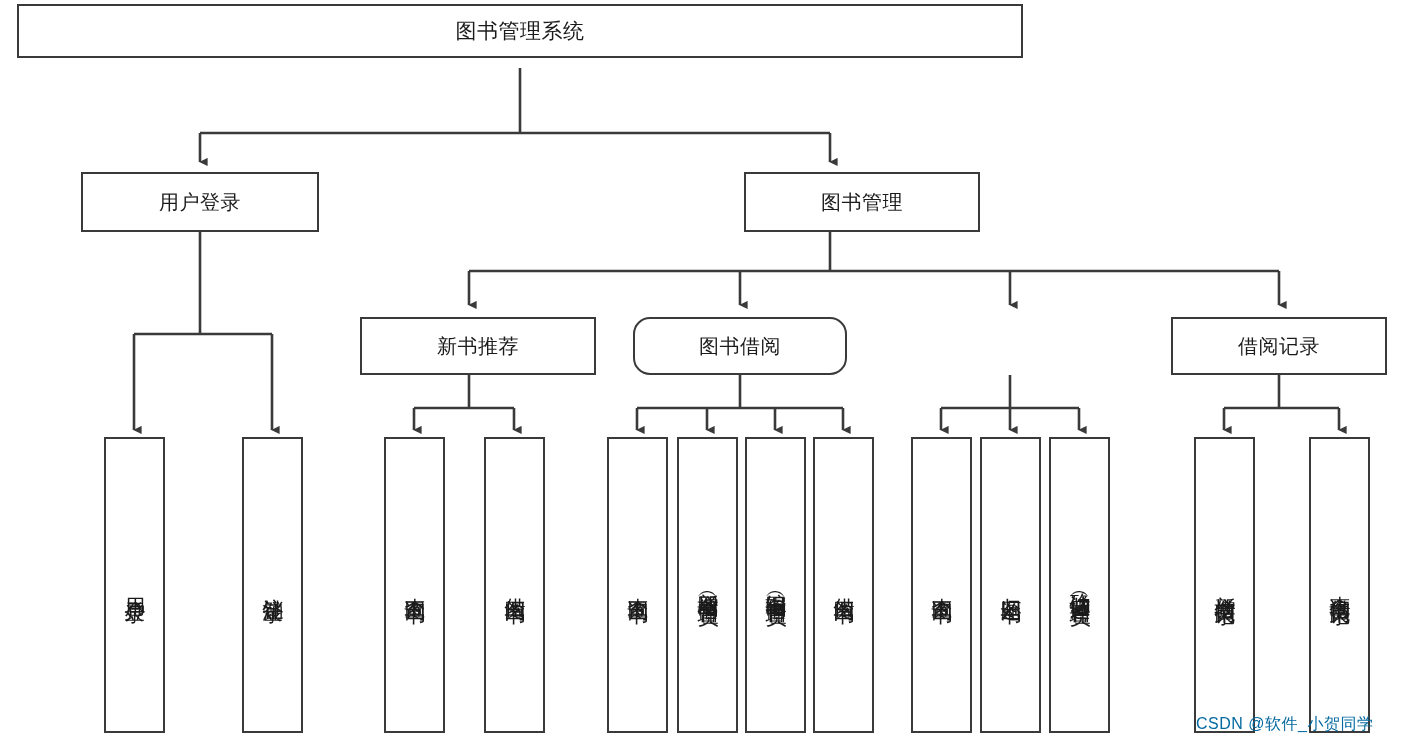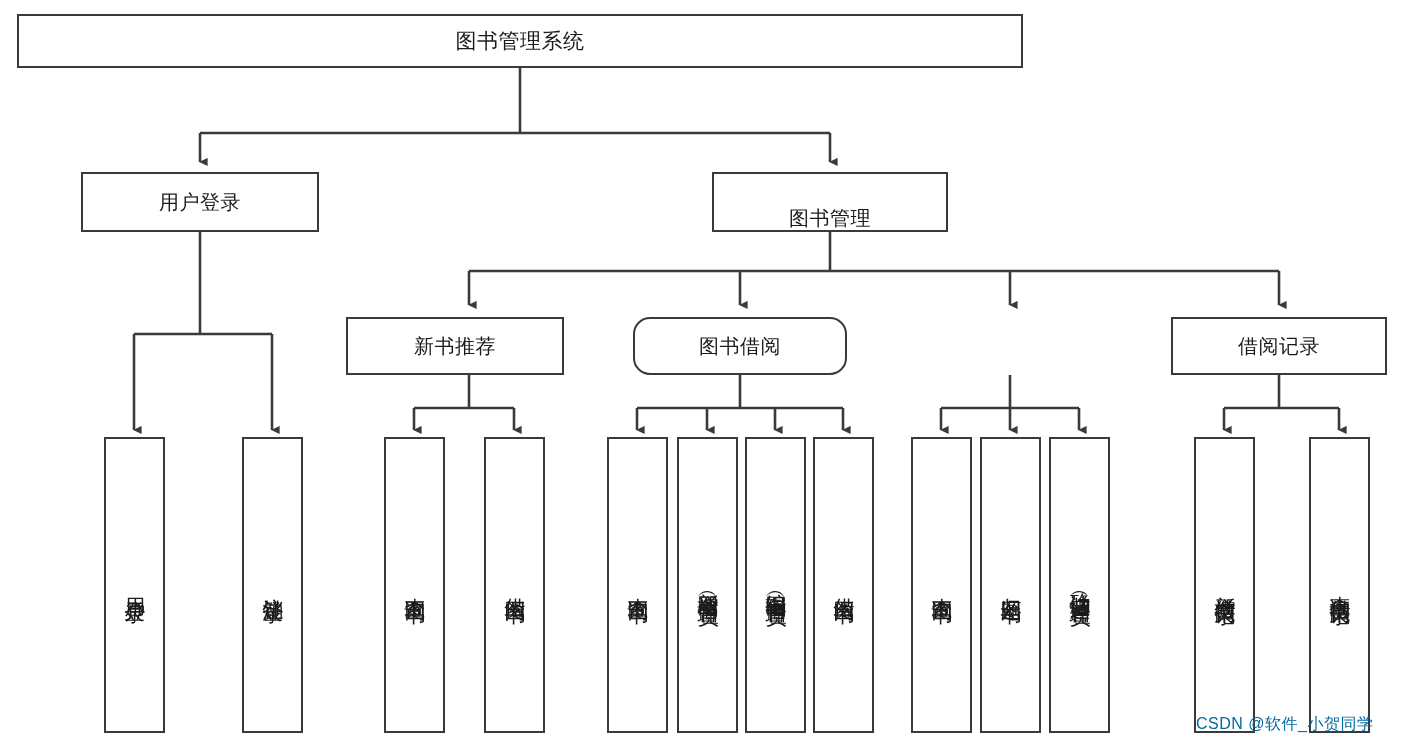--- a/index.html
+++ b/index.html
@@ -113,32 +113,32 @@
       <path d="M1010,408 L1010,430" marker-end="url(#arrow)"></path>
       <path d="M1079,408 L1079,430" marker-end="url(#arrow)"></path>
 
       <path d="M1279,375 L1279,408"></path>
       <path d="M1224,408 L1339,408"></path>
       <path d="M1224,408 L1224,430" marker-end="url(#arrow)"></path>
       <path d="M1339,408 L1339,430" marker-end="url(#arrow)"></path>
     </g>
   </svg>
 
-  <div class="node root" style="left:17px; top:14px; width:1006px; height:54px;">
+  <div class="node root" style="left:17px; top:4px; width:1006px; height:54px;">
     <span class="label">图书管理系统</span>
   </div>
 
   <div class="node branch" style="left:81px; top:172px; width:238px; height:60px;">
     <span class="label">用户登录</span>
   </div>
-  <div class="node branch" style="left:712px; top:172px; width:236px; height:60px;align-items:flex-end;">
+  <div class="node branch" style="left:744px; top:172px; width:236px; height:60px;">
     <span class="label">图书管理</span>
   </div>
 
-  <div class="node branch" style="left:346px; top:317px; width:218px; height:58px;">
+  <div class="node branch" style="left:360px; top:317px; width:236px; height:58px;">
     <span class="label">新书推荐</span>
   </div>
   <div class="node branch" style="left:633px; top:317px; width:214px; height:58px;border-radius:17px;">
     <span class="label">图书借阅</span>
   </div>
   <div class="node branch" style="left:1171px; top:317px; width:216px; height:58px;">
     <span class="label">借阅记录</span>
   </div>
 
   <div class="node leaf" style="left:104px; top:437px; width:61px; height:296px;">

